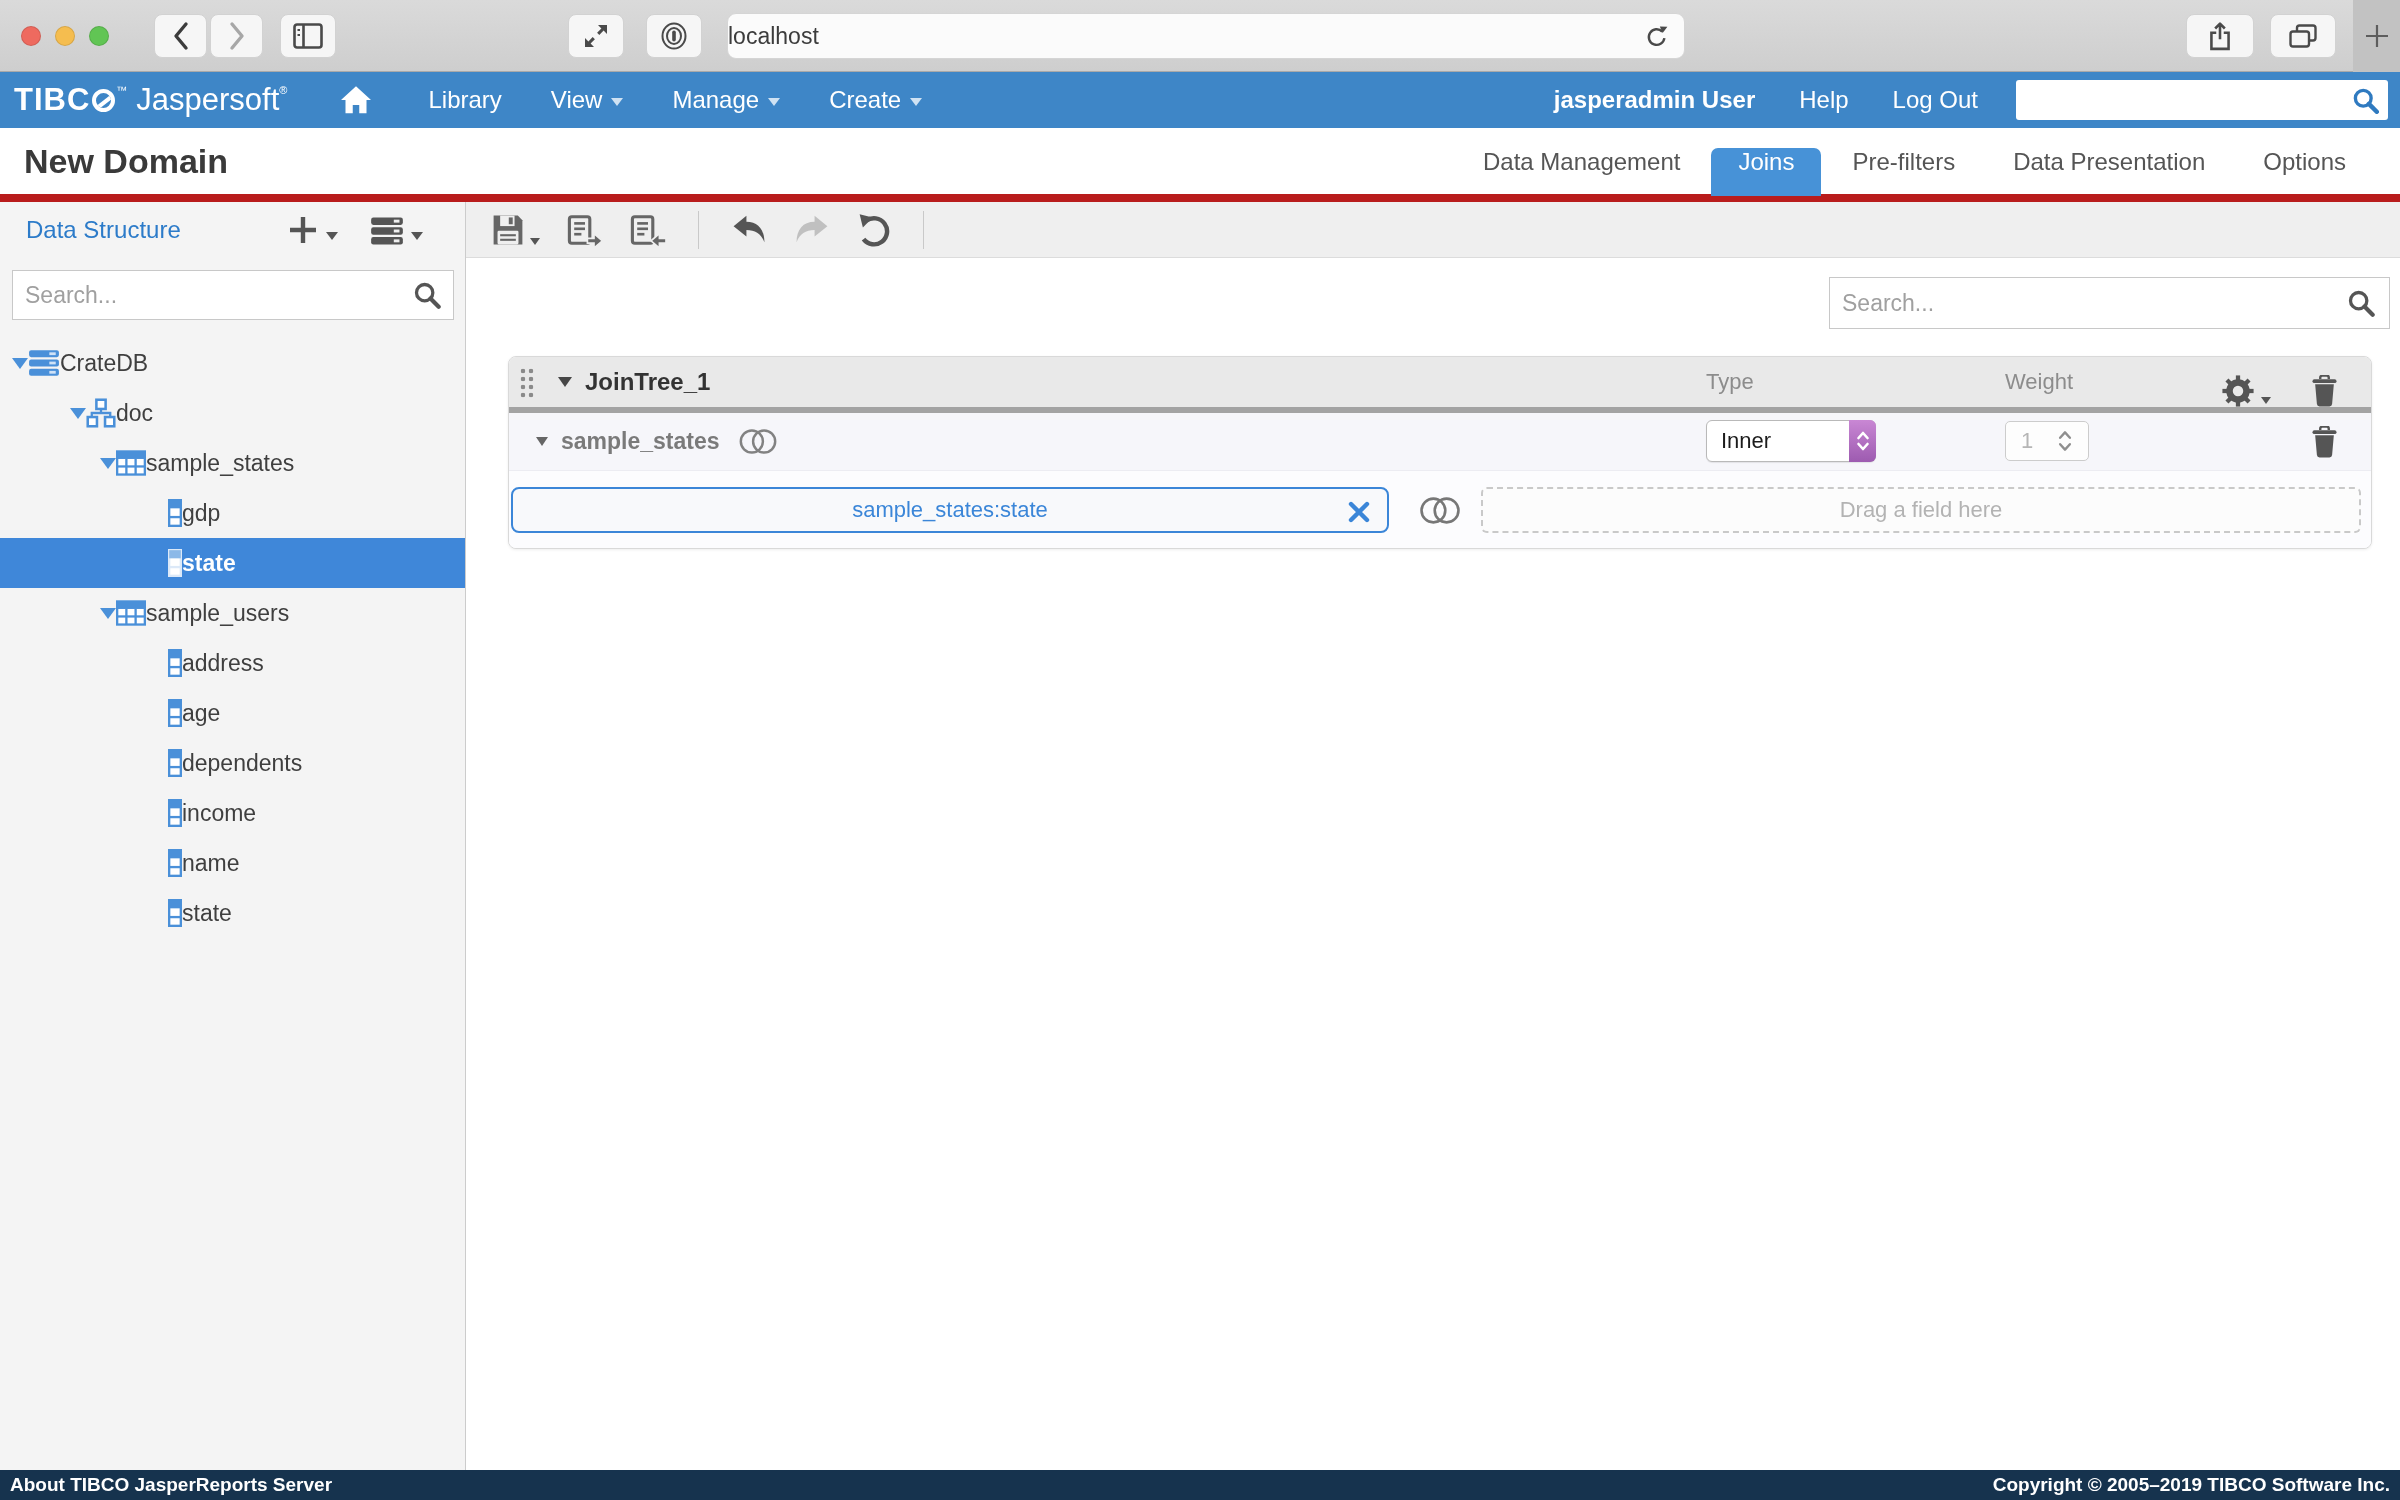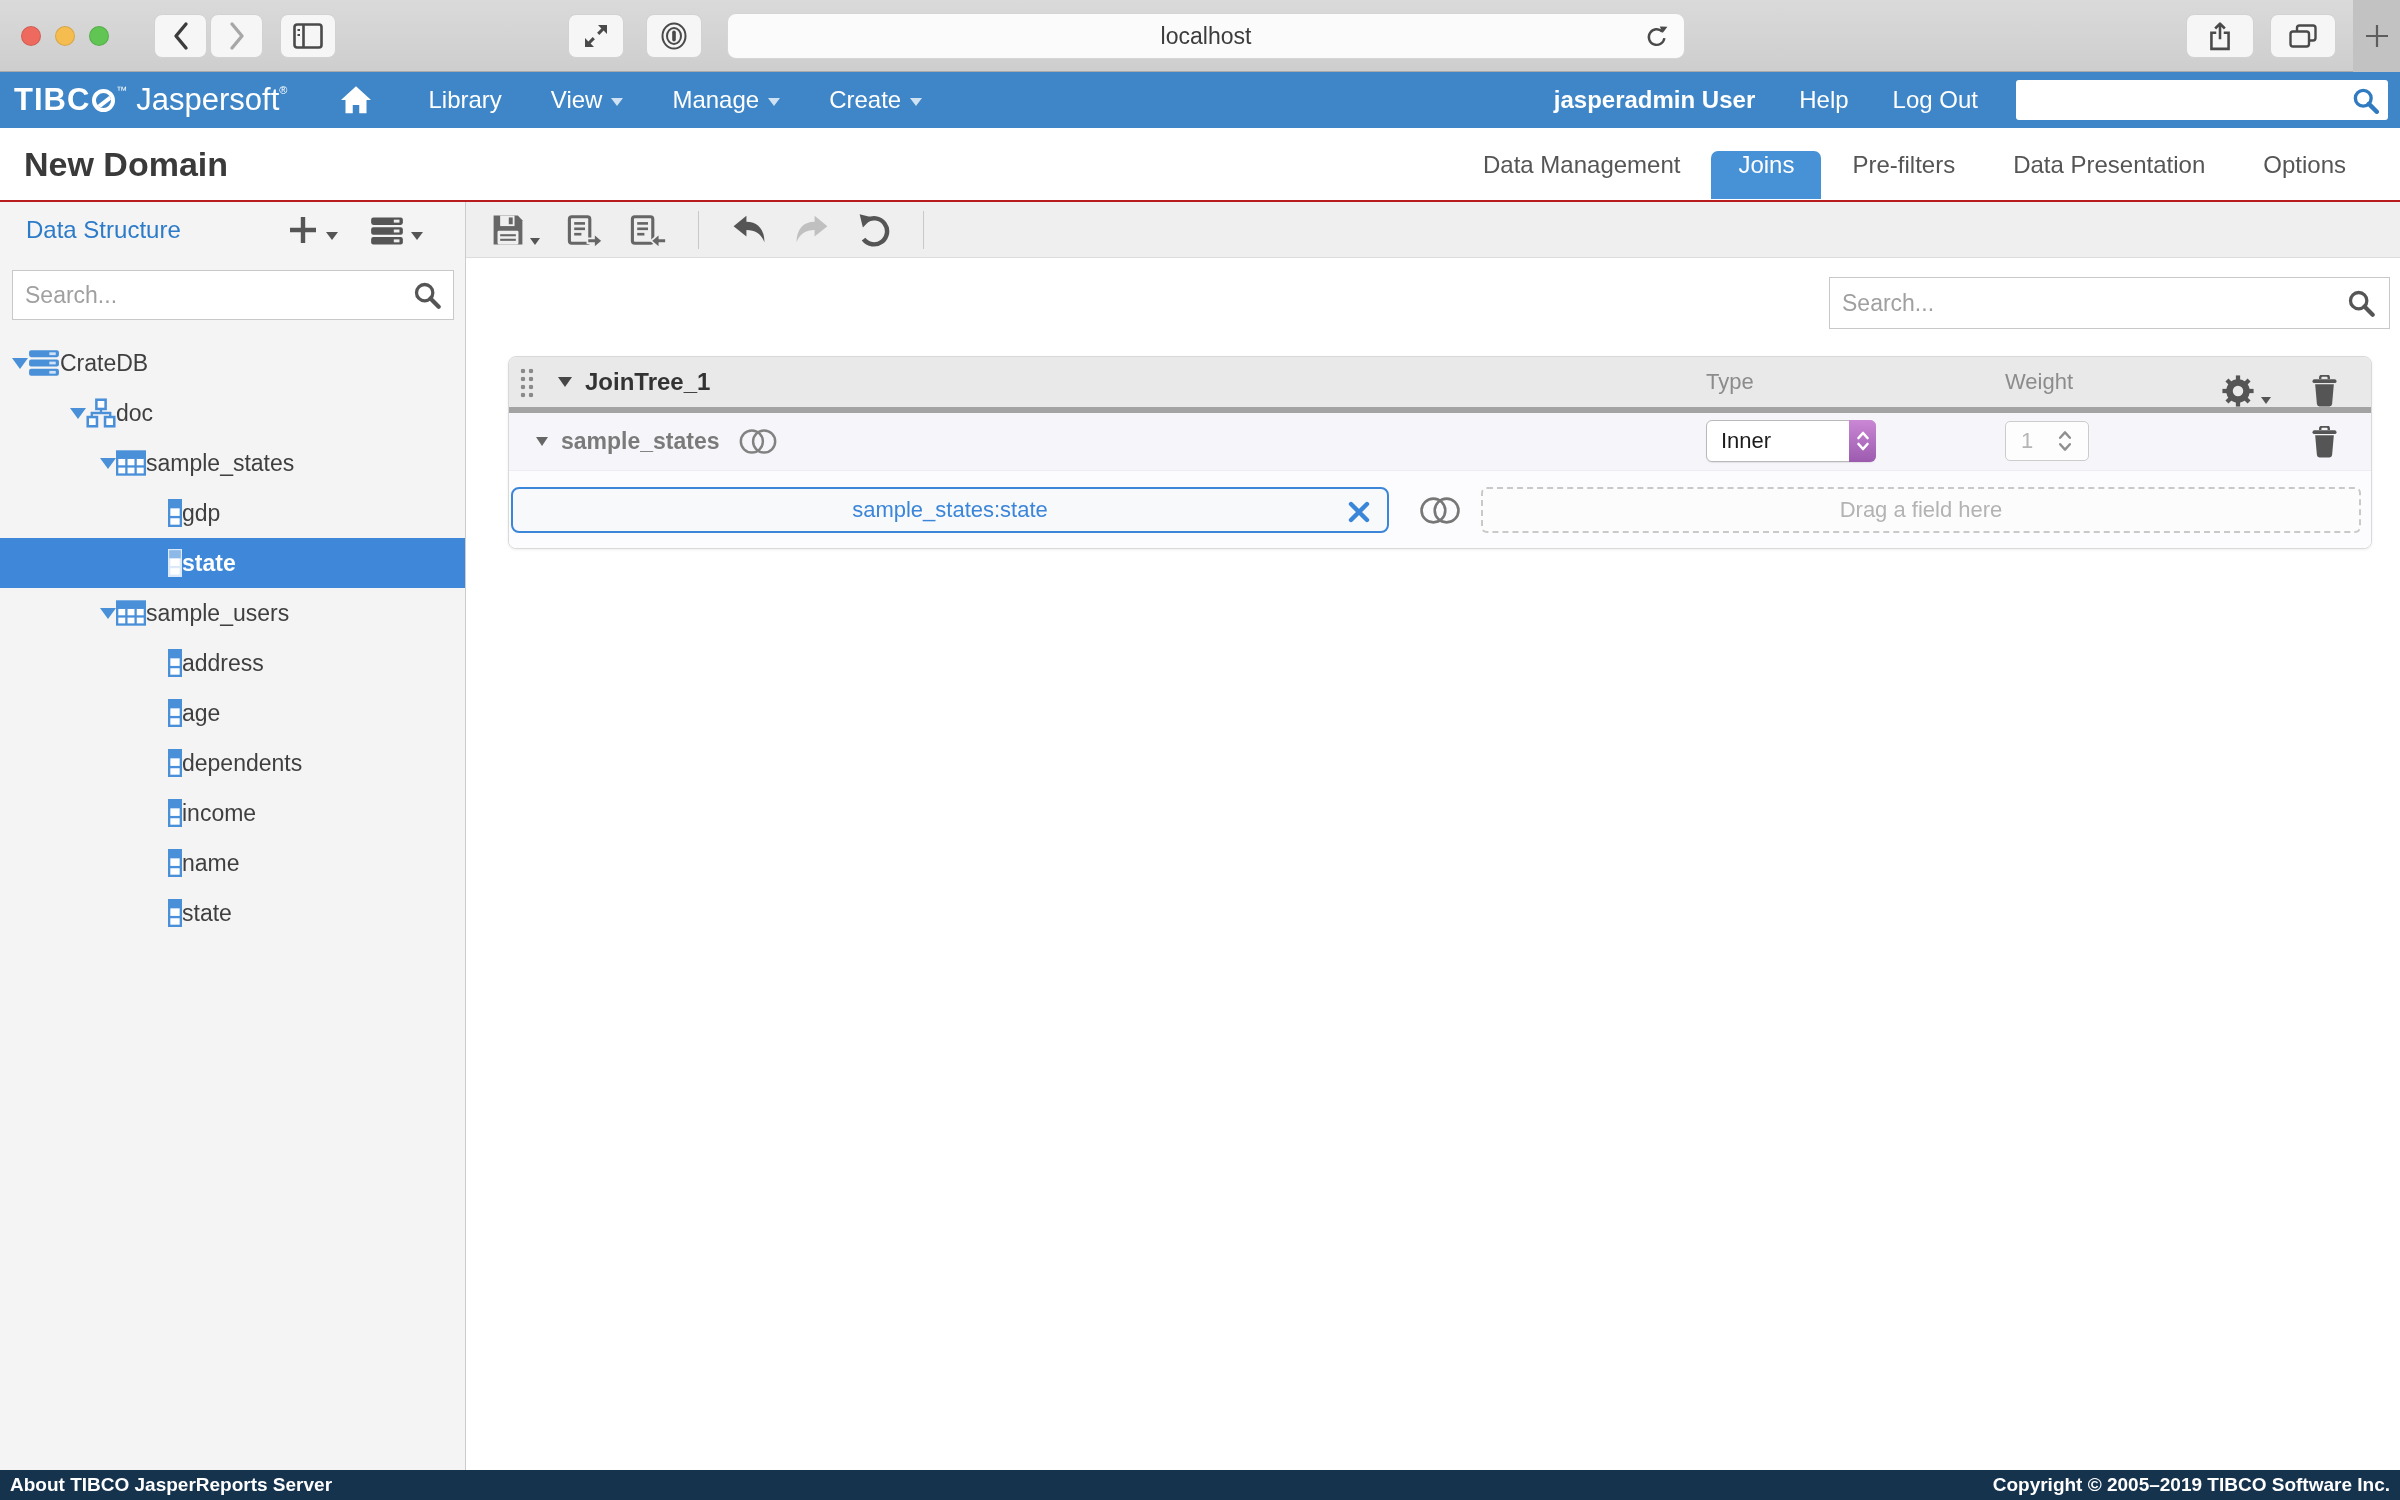--- a/index.html
+++ b/index.html
@@ -15,21 +15,21 @@
   .light.red{background:#ee6a5f}.light.yellow{background:#f5bd4f}.light.green{background:#61c554}
   .chrome-btn{height:44px;background:#f6f6f6;border:1px solid #d2d2d2;border-radius:8px;
     display:flex;align-items:center;justify-content:center;color:#555}
   .chrome-btn svg{display:block}
   .navgroup{display:flex;gap:3px;margin-left:45px}
   .navgroup .chrome-btn{width:53px;border-radius:8px}
   .btn-sidebar{width:56px;margin-left:17px}
   .btn-zoom{width:56px;margin-left:232px}
   .btn-ext{width:56px;margin-left:22px}
   .urlbar{position:absolute;left:727px;top:13px;width:958px;height:46px;background:#fbfbfb;
-    border:1px solid #d5d5d5;border-radius:9px;display:flex;align-items:center;justify-content:center}
+    border:1px solid #d5d5d5;border-radius:9px;display:flex;align-items:center;}
   .urlbar .url-text{font-size:23px;color:#3c3c3c}
   .url-reload{position:absolute;right:14px;top:10px;color:#555}
   .btn-share{position:absolute;left:2186px;top:14px;width:68px}
   .btn-tabs{position:absolute;left:2270px;top:14px;width:66px}
   .newtab-panel{position:absolute;right:0;top:0;width:47px;height:72px;background:#c2c2c2;
     display:flex;align-items:center;justify-content:center;color:#5d5d5d}
 
   
   .app-header{position:absolute;top:72px;left:0;width:2400px;height:56px;background:#3e86c7;
     display:flex;align-items:center;color:#fff}
@@ -48,21 +48,21 @@
     border-top:8px solid #cfe2f3;margin-top:3px}
   .hdr-right{margin-left:auto;display:flex;align-items:center}
   .hdr-user{font-size:24px;font-weight:700}
   .hdr-link{font-size:24px;margin-left:44px}
   .hdr-search{position:relative;width:372px;height:40px;margin-left:38px;margin-right:12px}
   .hdr-search input{width:100%;height:100%;border:none;border-radius:3px;font-size:22px;padding:0 46px 0 12px;outline:none;background:#fff;color:#333}
   .hdr-search .mag{position:absolute;right:9px;top:7px;color:#2f7ac0}
 
   
   .title-bar{position:absolute;top:128px;left:0;width:2400px;height:74px;background:#fff;
-    border-bottom:2px solid #b91c1c;display:flex;align-items:center}
+    border-bottom:8px solid #b91c1c;display:flex;align-items:center}
   .page-title{font-size:34px;font-weight:600;color:#3a3a3a;margin-left:24px}
   .tabs{margin-left:auto;margin-right:27px;display:flex;align-items:flex-end;height:69px;gap:4px}
   .tab{height:48px;display:flex;align-items:flex-start;padding:0 27px;font-size:24px;color:#555;cursor:default}
   .tab.active{background:#4792d7;color:#fff;border-radius:7px 7px 0 0}
 
   
   .content{position:absolute;top:202px;left:0;width:2400px;bottom:30px;display:flex}
   .sidebar{width:466px;background:#f4f4f4;border-right:1px solid #ccc;position:relative;flex:none}
   .main{flex:1;background:#fff;position:relative}
 

